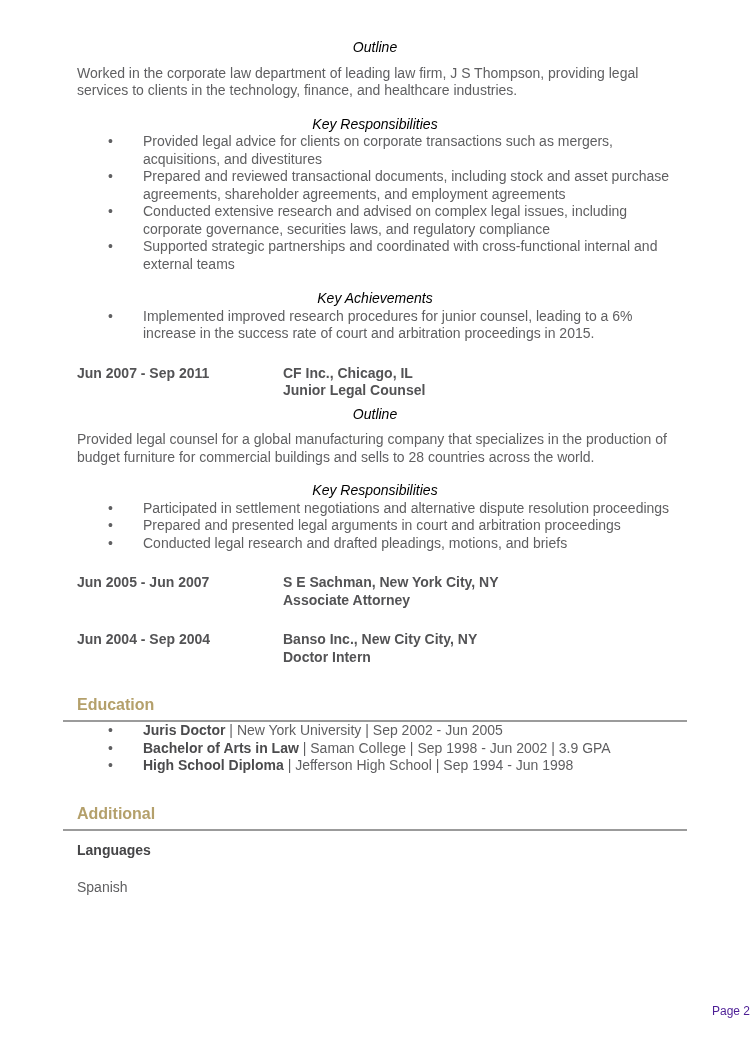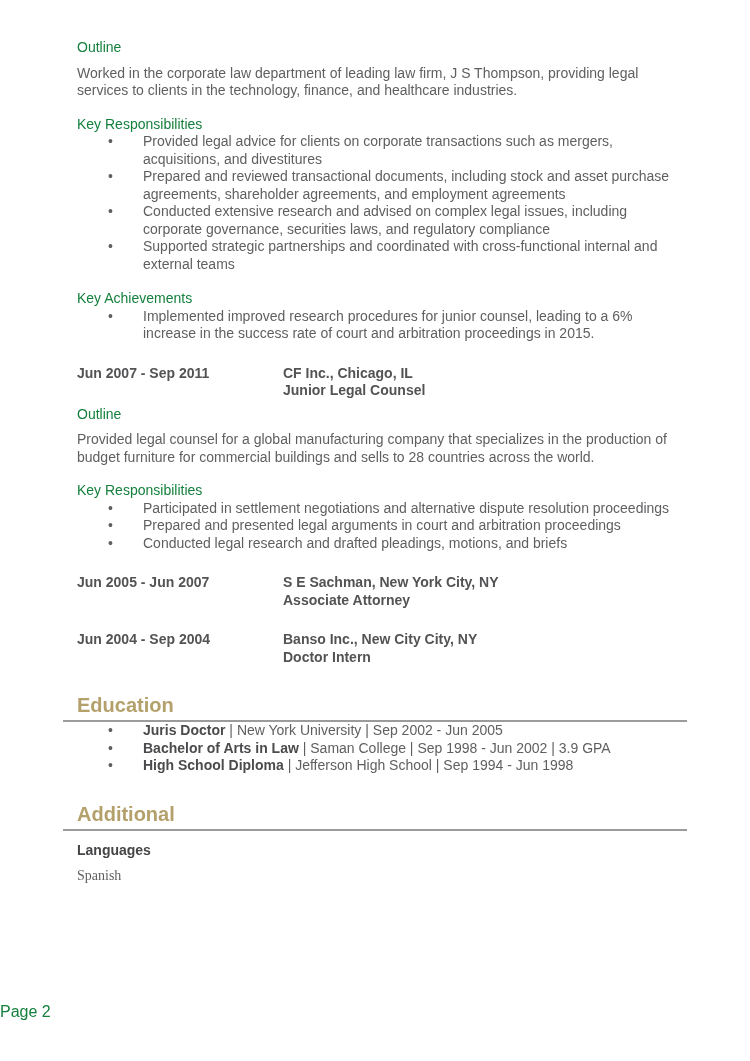--- a/index.html
+++ b/index.html
@@ -22,22 +22,24 @@
   .job-dates {
     width: 206px;
     flex: 0 0 206px;
     font-weight: bold;
     color: #535355;
   }
   .job-org { font-weight: bold; color: #535355; }
   .job-org div { line-height: 17.5px; }
 
   .italic-label {
-    color: #15803d;
+    font-style: italic;
+    color: #000000;
     margin-top: 6px;
+    text-align: center;
   }
   .para { margin: 8px 0 0 0; }
   .kr-label { margin-top: 16px; }
   .ka-label { margin-top: 17px; }
 
   ul.bullets { list-style: none; margin: 0; padding: 0; }
   ul.bullets li { position: relative; padding-left: 66px; }
   ul.bullets li::before {
     content: "\2022";
     position: absolute;
@@ -45,44 +47,44 @@
     top: 0;
   }
 
   .job + .job { margin-top: 22px; }
   .job-compact { margin-top: 23px; }
 
   
   .section-heading {
     margin: 25px -14px 0 -14px;
     padding: 0 0 1px 14px;
-    font-size: 20px;
+    font-size: 16px;
     line-height: 28px;
     font-weight: bold;
     color: #b4a06b;
     border-bottom: 2px solid #9b9b9b;
   }
   .edu-list { margin-top: 9px; }
   .edu-title { font-weight: bold; color: #4b4b4d; }
 
   .add-label {
     margin-top: 11px;
     font-weight: bold;
     color: #454547;
   }
-  .add-value { margin-top: 8px; font-family: Liberation Serif, serif; }
+  .add-value { margin-top: 20px; }
 
   .footer {
     position: absolute;
     left: 0;
     bottom: 41px;
     width: 100%;
-    text-align: left;
-    font-size: 16px;
-    color: #15803d;
+    text-align: right;
+    font-size: 12px;
+    color: #4c1d95;
   }
 </style>
 </head>
 <body>
 
 <div class="page">
   <div class="content">
 
     <div class="job">
       <div class="italic-label">Outline</div>

